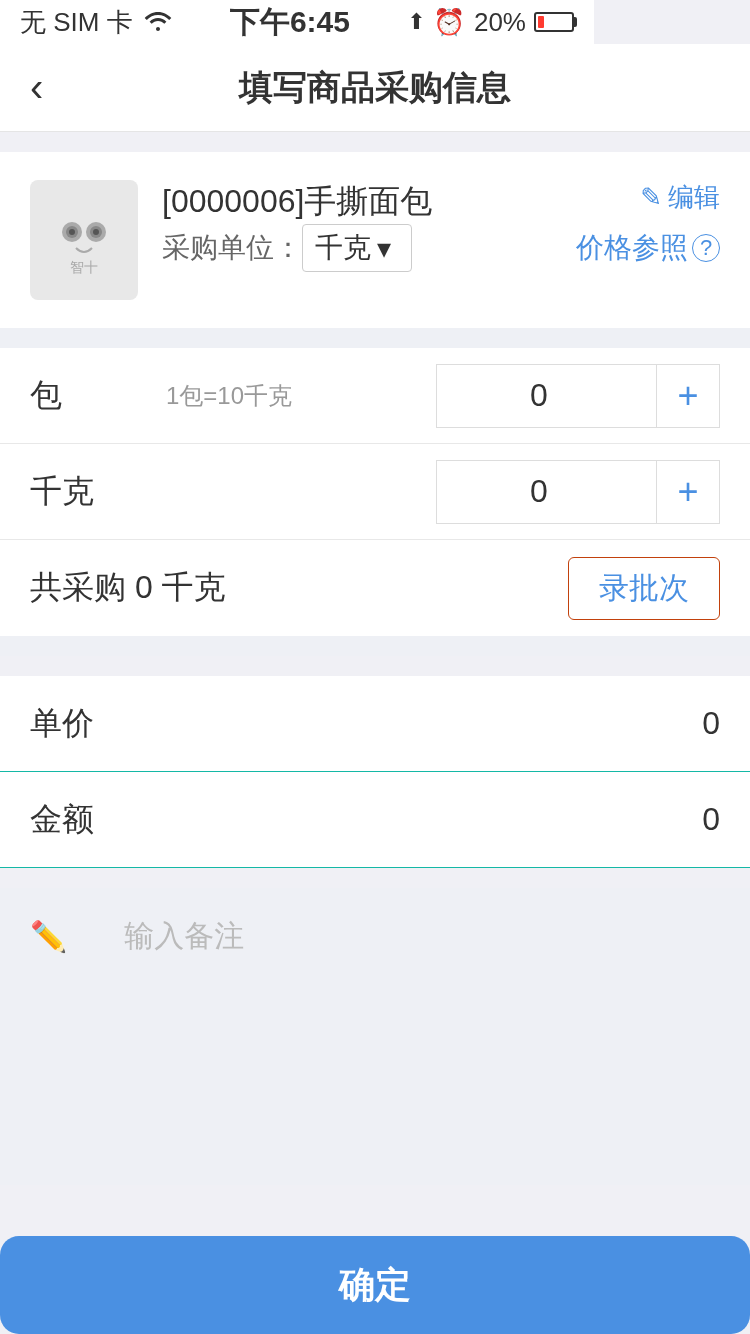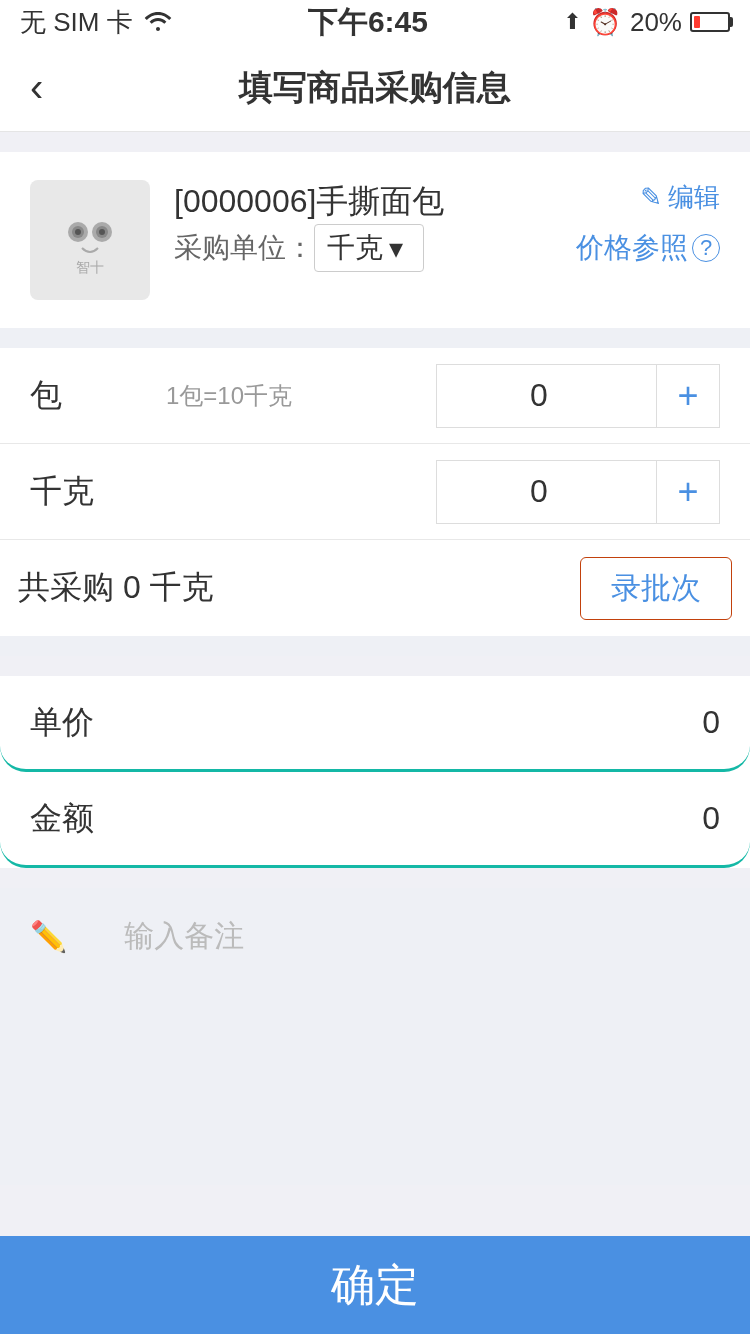--- a/index.html
+++ b/index.html
@@ -8,21 +8,21 @@
       width: 750px;
       min-height: 1334px;
       font-family: -apple-system, "PingFang SC", "Helvetica Neue", sans-serif;
       background: #f0f0f5;
       font-size: 32px;
       color: #333;
     }
 
     
     .status-bar {
-      width: 750px;
+      width: 594px;
       height: 44px;
       background: #fff;
       display: flex;
       align-items: center;
       justify-content: space-between;
       padding: 0 20px;
       font-size: 28px;
       font-weight: 500;
     }
     .status-left {
@@ -94,21 +94,21 @@
     
     .product-card {
       background: #fff;
       margin-top: 20px;
       padding: 28px 30px;
       display: flex;
       align-items: flex-start;
       gap: 24px;
     }
     .product-img {
-      width: 120px;
+      width: 108px;
       height: 120px;
       background: #e8e8e8;
       border-radius: 8px;
       display: flex;
       align-items: center;
       justify-content: center;
       flex-shrink: 0;
     }
     .product-img-inner {
       font-size: 36px;
@@ -219,21 +219,21 @@
       font-size: 36px;
       color: #4a90e2;
       cursor: pointer;
     }
 
     
     .summary-row {
       background: #fff;
       display: flex;
       align-items: center;
-      padding: 0 18px;
+      padding: 0 30px;
       height: 96px;
       justify-content: space-between;
     }
     .summary-text {
       font-size: 32px;
       color: #333;
     }
     .batch-btn {
       border: 1px solid #c2410c;
       border-radius: 6px;
@@ -247,23 +247,22 @@
     
     .price-section {
       background: #fff;
       margin-top: 20px;
     }
     .price-row {
       display: flex;
       align-items: center;
       padding: 0 30px;
       height: 96px;
-      border-bottom: 3px solid #14b8a6;
+      border-bottom: 1px solid #14b8a6;
       justify-content: space-between;
-      border-radius: 26px;
     }
     .price-label {
       font-size: 32px;
       color: #333;
     }
     .price-value {
       font-size: 32px;
       color: #333;
     }
 
@@ -291,24 +290,25 @@
     .confirm-btn {
       position: fixed;
       bottom: 0;
       left: 0;
       width: 750px;
       height: 98px;
       background: #4a90e2;
       display: flex;
       align-items: center;
       justify-content: center;
-      font-size: 44px;
+      font-size: 36px;
       color: #fff;
-      font-weight: 400;
+      font-weight: 700;
       cursor: pointer;
+      border-radius: 19px;
     }
   </style>
 </head>
 <body>
 
 <div class="status-bar">
   <div class="status-left">
     <span>无 SIM 卡</span>
     <span>
       <svg width="30" height="22" viewBox="0 0 30 22" fill="none" xmlns="http://www.w3.org/2000/svg">

